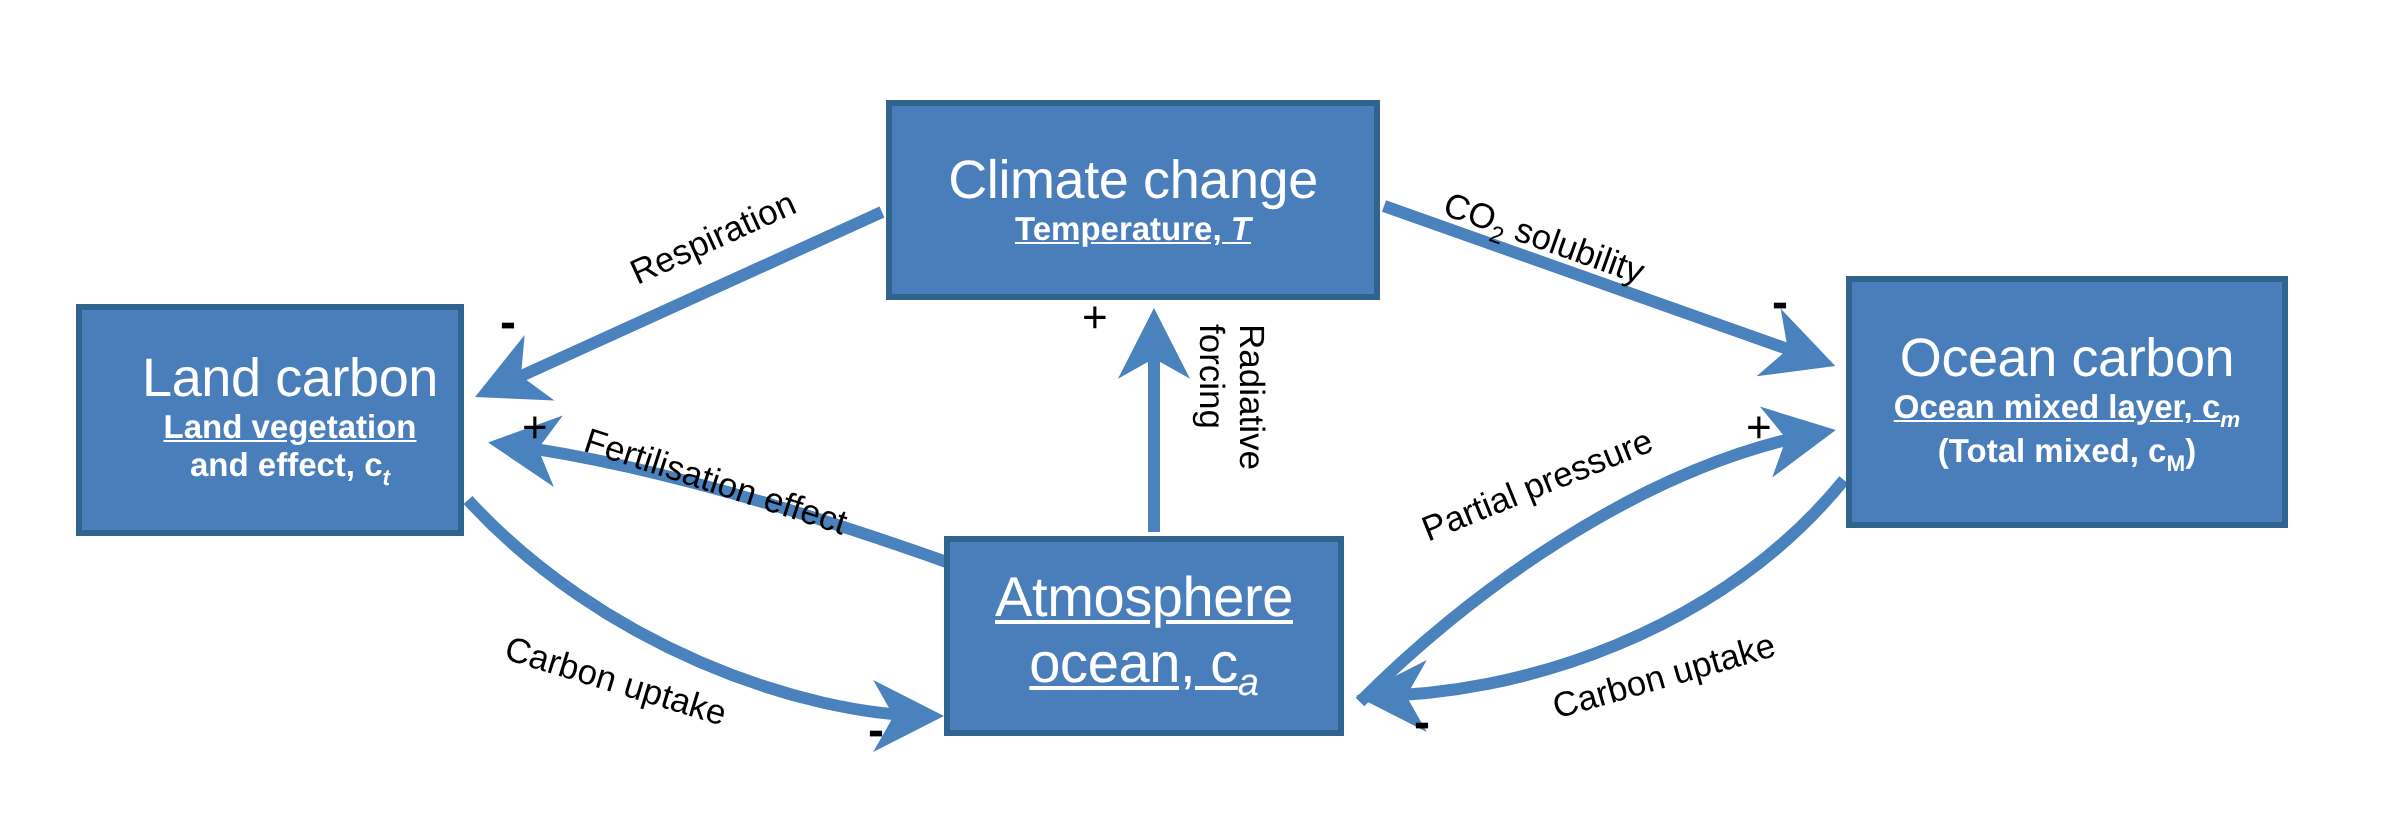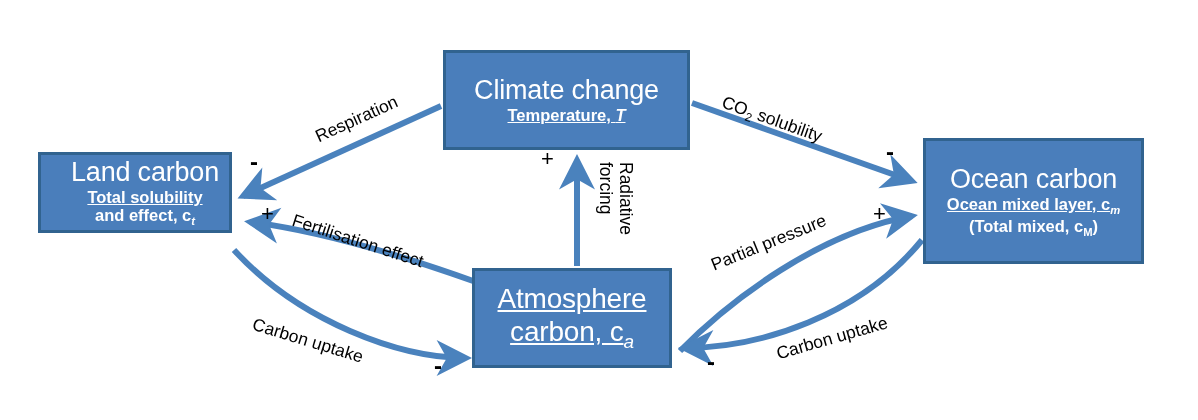--- a/index.html
+++ b/index.html
@@ -61,21 +61,21 @@
     font-weight: bold;
     white-space: nowrap;
   }
   .node.big-only .title {
     font-size: 28px;
     line-height: 1.18;
     white-space: normal;
   }
 
   
-  #node-land      { left: 38px;  top: 152px; width: 194px; height: 81px; padding-left: 20px; }
+  #node-land      { left: 38px;  top: 152px; width: 194px; height: 116px; padding-left: 20px; }
   #node-climate   { left: 443px; top: 50px;  width: 247px; height: 100px; }
   #node-ocean     { left: 923px; top: 138px; width: 221px; height: 126px; }
   #node-atmos     { left: 472px; top: 268px; width: 200px; height: 100px; text-decoration: underline; }
 
   
   .elabel {
     position: absolute;
     color: #000000;
     font-size: 17.5px;
     white-space: nowrap;
@@ -131,38 +131,38 @@
       <path d="M680,351 C730,300 820,232 912,216" fill="none" stroke="#4a82bd" stroke-width="6" marker-end="url(#ah)"></path>
     </g>
 
     <g>
       <path d="M922,240 C860,316 760,348 684,348" fill="none" stroke="#4a82bd" stroke-width="6" marker-end="url(#ah)"></path>
     </g>
   </svg>
 
   <div class="node" id="node-land">
     <div class="title">Land carbon</div>
-    <div class="sub">Total solubility</div>
+    <div class="sub">Land vegetation</div>
     <div class="sub2"><span>and effect, c</span><sub class="ital">t</sub></div>
   </div>
 
   <div class="node" id="node-climate">
     <div class="title">Climate change</div>
     <div class="sub"><span>Temperature, </span><span class="ital">T</span></div>
   </div>
 
   <div class="node" id="node-ocean">
     <div class="title">Ocean carbon</div>
     <div class="sub"><span>Ocean mixed layer, c</span><sub class="ital">m</sub></div>
     <div class="sub2"><span>(Total mixed, c</span><sub>M</sub><span>)</span></div>
   </div>
 
   <div class="node big-only" id="node-atmos">
     <div class="title">Atmosphere</div>
-    <div class="title"><span>carbon, c</span><sub class="ital">a</sub></div>
+    <div class="title"><span>ocean, c</span><sub class="ital">a</sub></div>
   </div>
 
   <div class="elabel" style="left:312px; top:128px; transform: rotate(-24.5deg);">Respiration</div>
 
   <div class="elabel" style="left:726px; top:92px; transform: rotate(19.5deg);"><span>CO</span><sub>2</sub><span> solubility</span></div>
 
   <div class="elabel" style="left:636px; top:162px; transform: rotate(90deg);">Radiative</div>
   <div class="elabel" style="left:616px; top:162px; transform: rotate(90deg);">forcing</div>
 
   <div class="elabel" style="left:296px; top:210px; transform: rotate(18deg);">Fertilisation effect</div>

